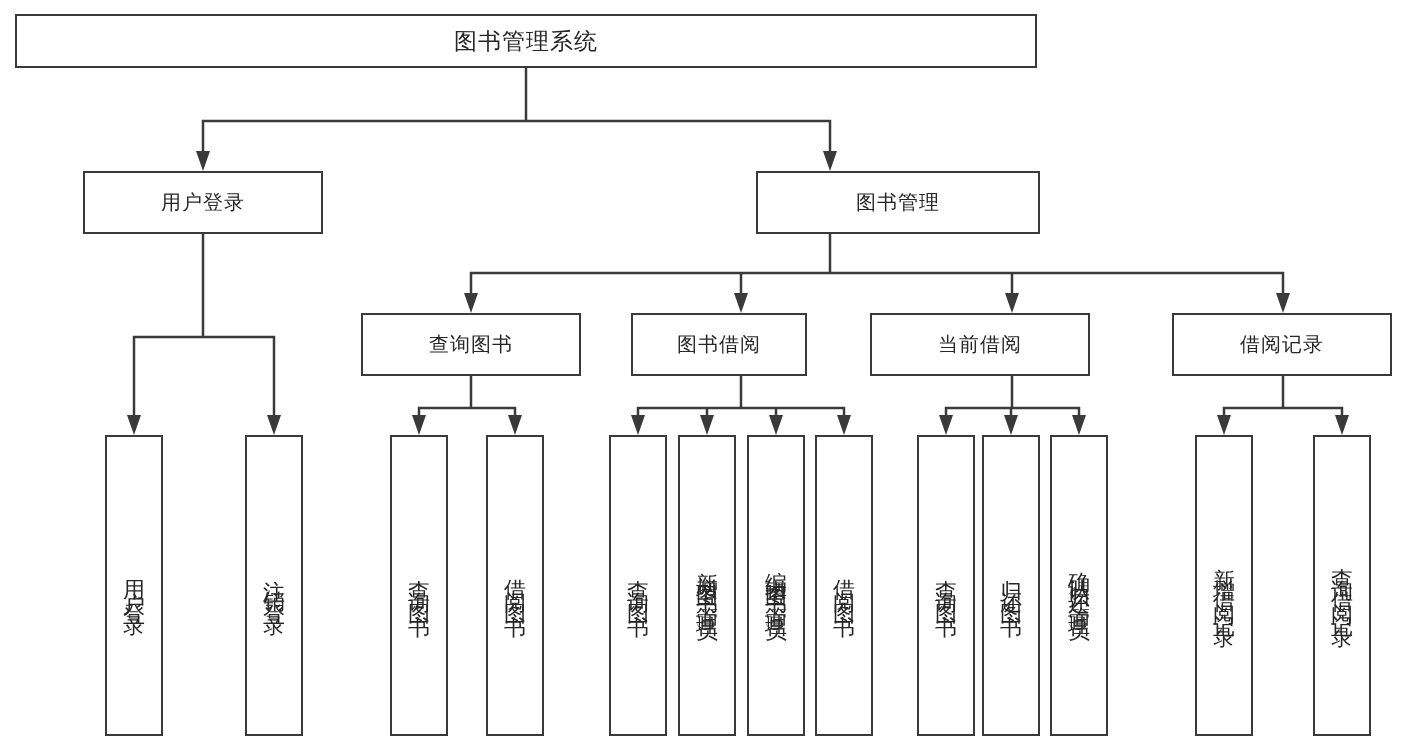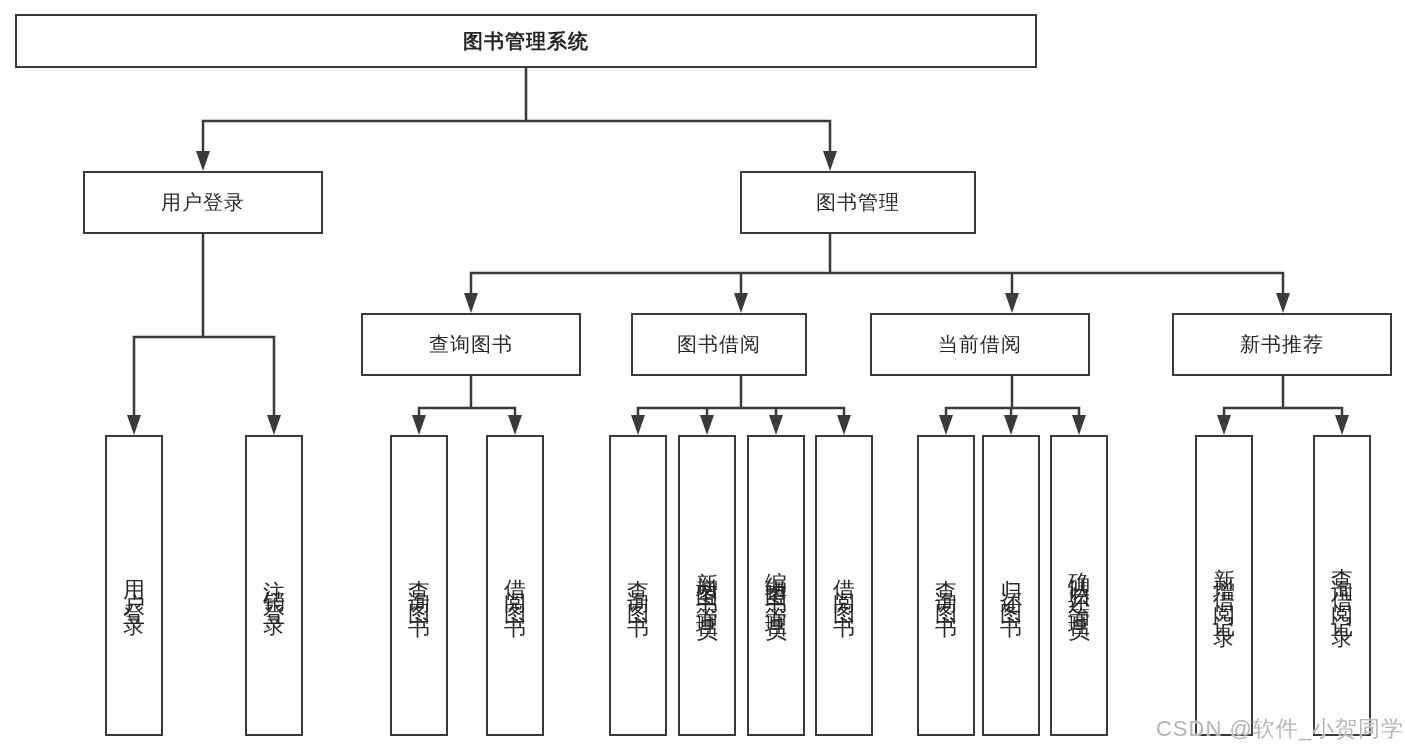--- a/index.html
+++ b/index.html
@@ -17,21 +17,21 @@
   }
   #wires{position:absolute;left:0;top:0;z-index:1;}
   #wires path{stroke:var(--line);stroke-width:2.5;fill:none;stroke-linecap:square;}
   #wires polygon{fill:var(--line);stroke:none;}
   .box{
     position:absolute;z-index:2;box-sizing:border-box;
     border:2px solid var(--line);background:var(--box-bg);
     display:flex;align-items:center;justify-content:center;
     color:var(--text);font-size:20px;letter-spacing:1px;
   }
-  .box.root{font-size:20px;font-weight:bold;}
+  .box.root{font-size:23px;}
   .vbox span{
     writing-mode:vertical-rl;text-orientation:mixed;
     letter-spacing:12px;font-size:22px;line-height:1;white-space:nowrap;
   }
   .vbox span.long{letter-spacing:7px;}
   #watermark{
     position:absolute;z-index:3;right:1px;top:714px;
     color:var(--watermark);font-size:22px;letter-spacing:1px;
     text-shadow:0 0 2px #fff, 0 0 1px #fff;white-space:nowrap;
   }
@@ -73,35 +73,35 @@
     </g>
   </svg>
 
   <div class="box root" style="left:15px;top:14px;width:1022px;height:54px">
     <span>图书管理系统</span>
   </div>
 
   <div class="box" style="left:83px;top:171px;width:240px;height:63px">
     <span>用户登录</span>
   </div>
-  <div class="box" style="left:740px;top:171px;width:236px;height:63px">
+  <div class="box" style="left:756px;top:171px;width:284px;height:63px">
     <span>图书管理</span>
   </div>
 
   <div class="box" style="left:361px;top:313px;width:220px;height:63px">
     <span>查询图书</span>
   </div>
   <div class="box" style="left:631px;top:313px;width:176px;height:63px">
     <span>图书借阅</span>
   </div>
   <div class="box" style="left:870px;top:313px;width:220px;height:63px">
     <span>当前借阅</span>
   </div>
   <div class="box" style="left:1172px;top:313px;width:220px;height:63px">
-    <span>新书推荐</span>
+    <span>借阅记录</span>
   </div>
 
   <div class="box vbox" style="left:105px;top:435px;width:58px;height:301px">
     <span>用户登录</span>
   </div>
   <div class="box vbox" style="left:245px;top:435px;width:58px;height:301px">
     <span>注销登录</span>
   </div>
 
   <div class="box vbox" style="left:390px;top:435px;width:58px;height:301px">
@@ -134,15 +134,14 @@
     <span class="long">确认归还（管理员）</span>
   </div>
 
   <div class="box vbox" style="left:1195px;top:435px;width:58px;height:301px">
     <span>新增借阅记录</span>
   </div>
   <div class="box vbox" style="left:1313px;top:435px;width:58px;height:301px">
     <span>查询借阅记录</span>
   </div>
 
-  <div id="watermark">CSDN @软件_小贺同学</div>
 
 </div>
 
 </body></html>

